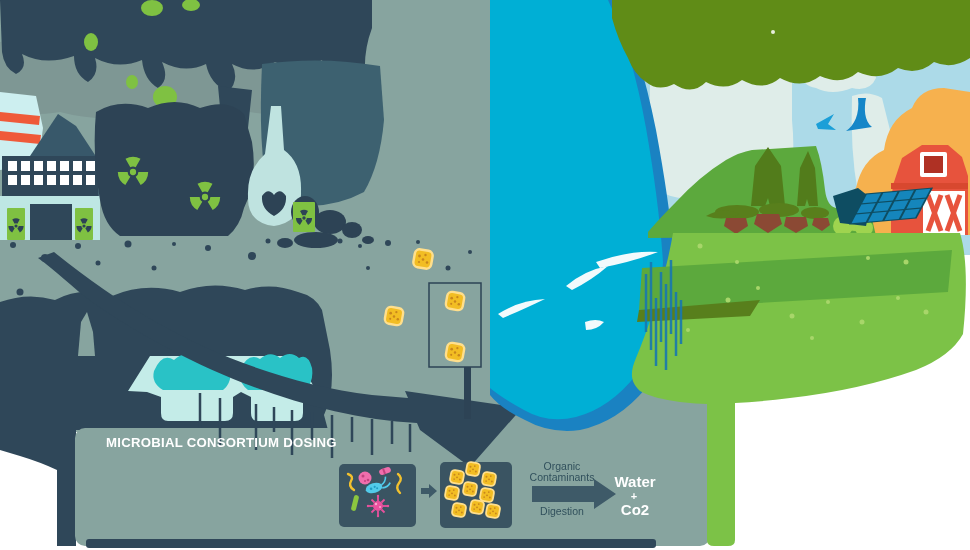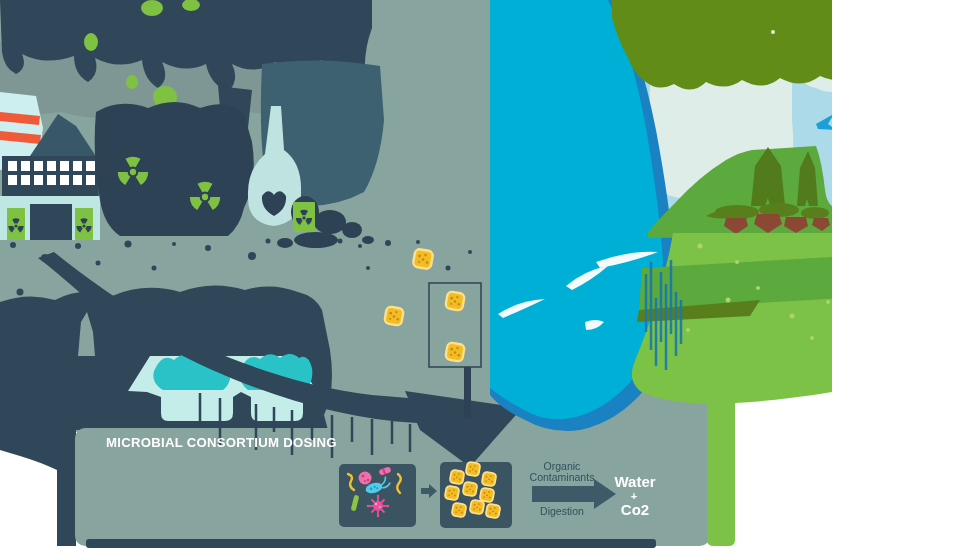--- a/index.html
+++ b/index.html
@@ -1,16 +1,16 @@
 <!DOCTYPE html>
 <html><head>
 <meta charset="utf-8">
 <style>
   html,body{margin:0;padding:0;background:#fff;}
-  .stage{position:relative;width:832px;height:550px;overflow:hidden;background:#fff;
+  .stage{position:relative;width:970px;height:550px;overflow:hidden;background:#fff;
          font-family:"Liberation Sans", sans-serif;}
   .stage svg{position:absolute;left:0;top:0;}
   text{font-family:"Liberation Sans", sans-serif;}
   .lbl-dosing{font-size:13.2px;font-weight:bold;fill:#ffffff;letter-spacing:.25px;}
   .lbl-small{font-size:10.5px;fill:#31505c;}
   .lbl-big{font-size:15px;font-weight:bold;fill:#ffffff;}
   .lbl-plus{font-size:11px;font-weight:bold;fill:#ffffff;}
 </style>
 </head>
 <body>

